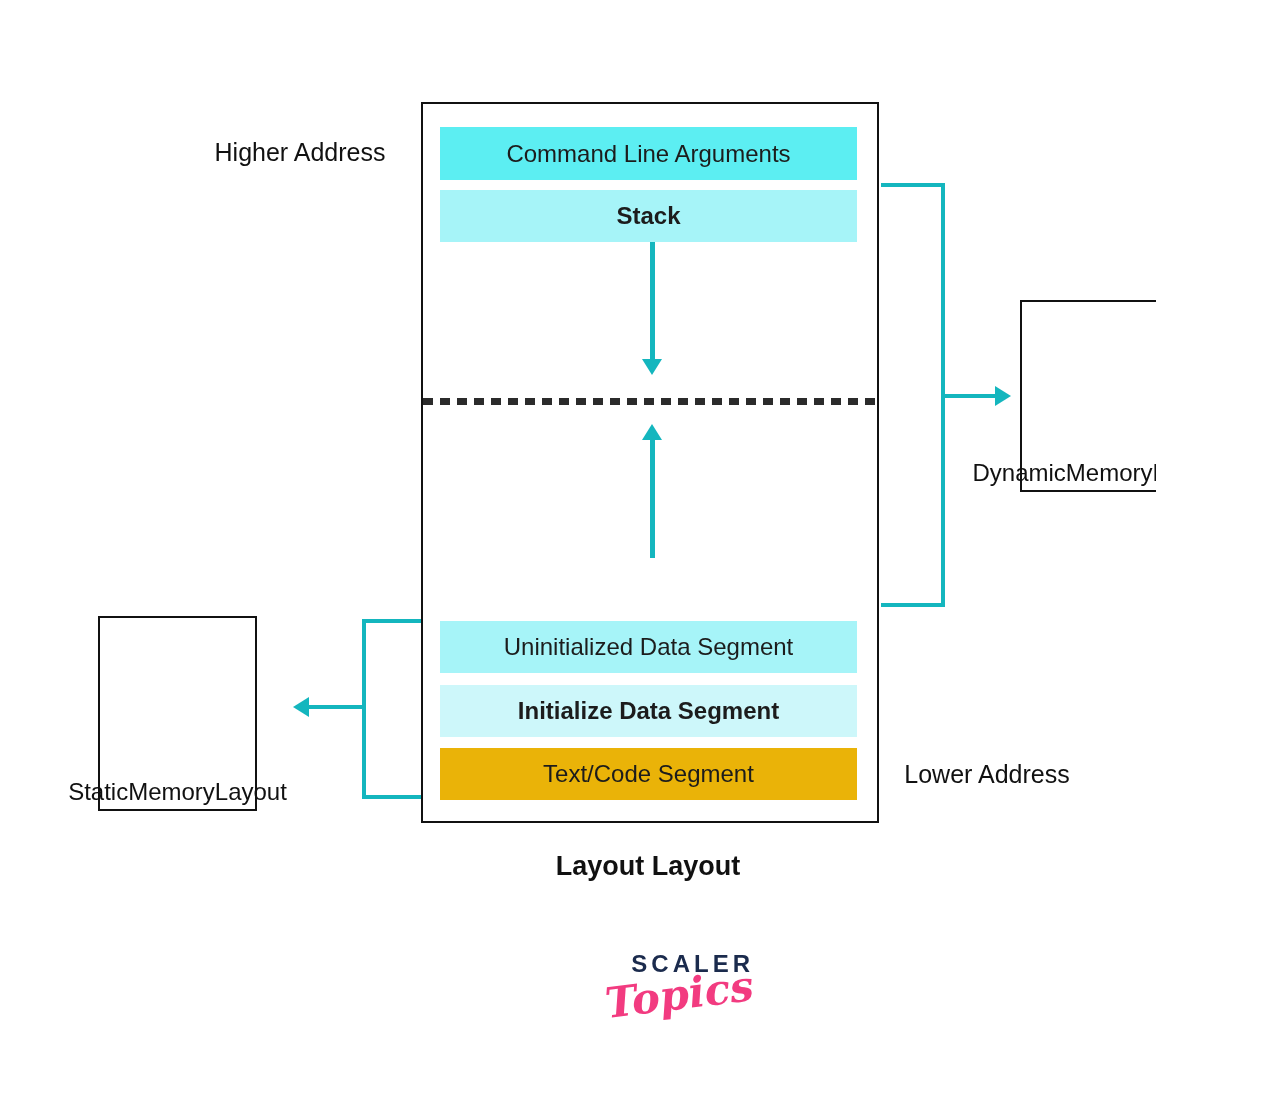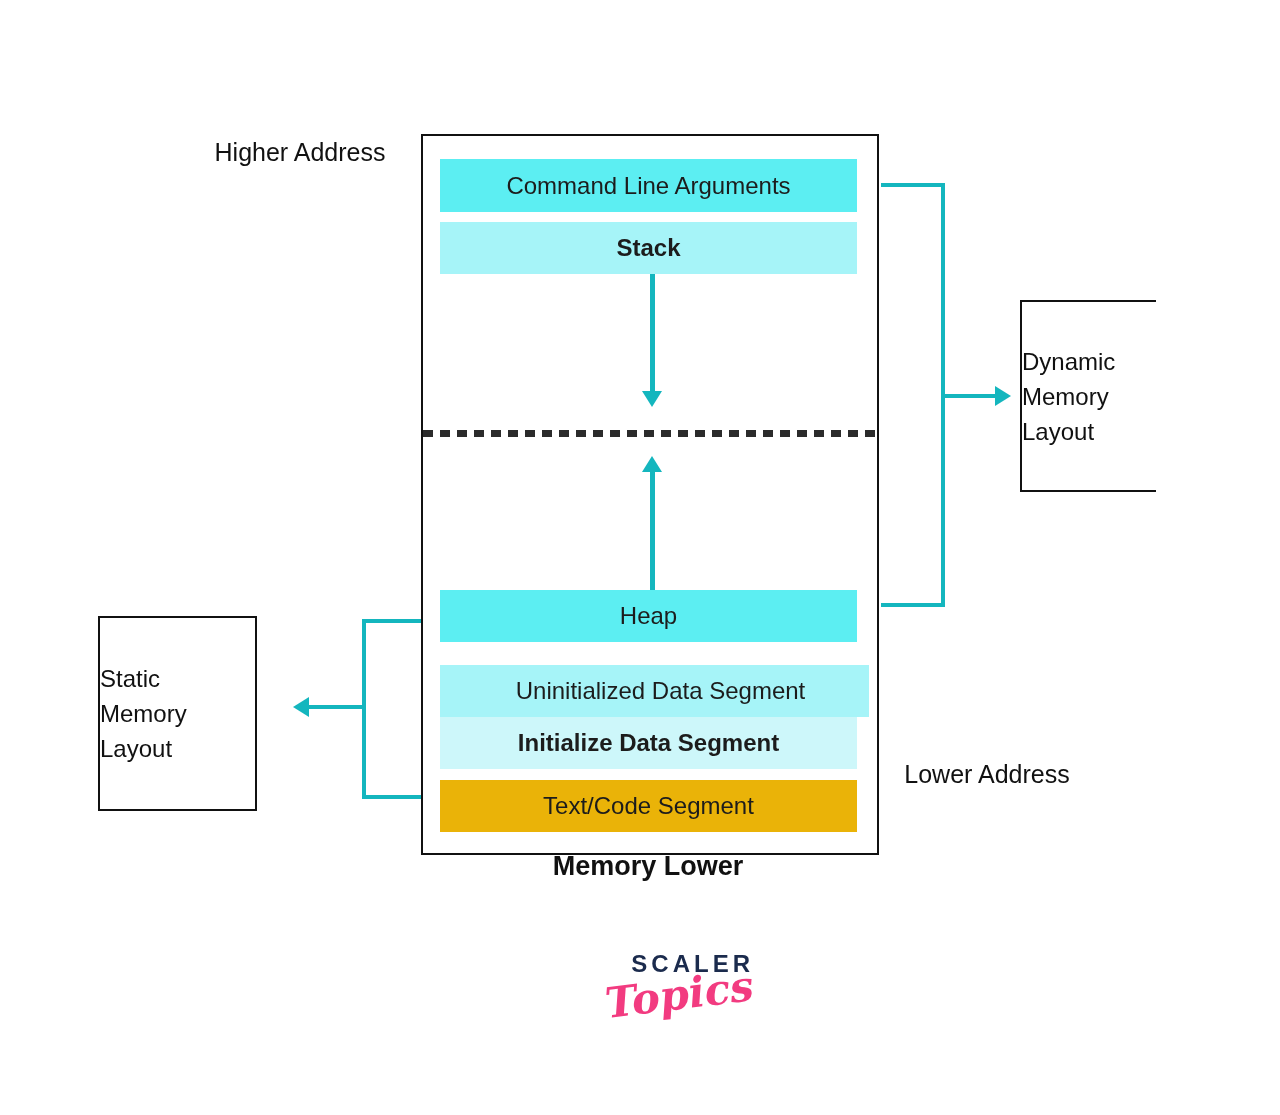--- a/index.html
+++ b/index.html
@@ -14,32 +14,31 @@
   }
 
   
   .main-box {
     position: absolute;
     left: 421px; top: 102px;
     width: 458px; height: 721px;
     border: 2px solid #111111;
     background: #ffffff;
     box-sizing: border-box;
-    margin-top: 32px;
   }
   .seg {
     position: absolute;
     left: 17px; width: 417px; height: 52px;
     display: flex; align-items: center; justify-content: center;
     font-size: 24px; color: #1c1c1c;
   }
   .seg0 { top: 23px;  height: 53px; }
   .seg1 { top: 86px; font-weight: bold;  }
   .seg2 { top: 454px; }
-  .seg3 { top: 529px; padding-left: 12px; }
+  .seg3 { top: 517px; }
   .seg4 { top: 581px; font-weight: bold; }
   .seg5 { top: 644px; }
 
   .vline {
     position: absolute;
     width: 5px; background: #14b6be;
   }
   .down-line { left: 227px; top: 138px; height: 118px; }
   .up-line   { left: 227px; top: 336px; height: 118px; }
   .tri {
@@ -97,22 +96,22 @@
     border-bottom: 10px solid transparent;
     border-right: 16px solid #14b6be;
   }
 
   
   .side-box {
     position: absolute;
     border: 2px solid #111111;
     background: #ffffff;
     box-sizing: border-box;
-    display: flex; flex-direction: column;
-    align-items: flex-start; justify-content: center;
+    display: flex; flex-direction: row;
+    align-items: flex-end; justify-content: center;
     font-size: 24px; line-height: 35px; color: #111111;
     text-align: center;
   }
   .dynamic-box { left: 1020px; top: 300px; width: 157px; height: 192px; }
   .static-box  { left: 98px;   top: 609px; width: 159px; height: 195px; margin-top: 7px; }
 
   
   .diagram-title {
     position: absolute;
     left: 448px; top: 851px; width: 400px;
@@ -151,21 +150,20 @@
     <div class="seg seg1" style="background-color: rgb(166, 244, 248);">Stack</div>
 
     <div class="vline down-line"></div>
     <div class="tri tri-down"></div>
 
     <div class="dashed-divider"></div>
 
     <div class="tri tri-up"></div>
     <div class="vline up-line"></div>
 
-    <div class="seg seg2" style="background-color: rgb(92, 238, 242);">Heap</div>
     <div class="seg seg3" style="background-color: rgb(166, 244, 248);">Uninitialized Data Segment</div>
     <div class="seg seg4" style="background-color: rgb(205, 247, 250);">Initialize Data Segment</div>
     <div class="seg seg5" style="background-color: #eab308;">Text/Code Segment</div>
   </div>
 
   <div class="bracket-piece r-top"></div>
   <div class="bracket-piece r-vert"></div>
   <div class="bracket-piece r-bot"></div>
   <div class="bracket-piece r-arrow"></div>
   <div class="r-head"></div>
@@ -181,20 +179,20 @@
   <div class="bracket-piece l-bot"></div>
   <div class="bracket-piece l-arrow"></div>
   <div class="l-head"></div>
 
   <div class="side-box static-box">
     <div>Static</div>
     <div>Memory</div>
     <div>Layout</div>
   </div>
 
-  <div class="diagram-title">Memory Lower</div>
+  <div class="diagram-title">Layout Layout</div>
 
   <div class="logo">
     <div class="logo-brand">SCALER</div>
     <div class="logo-sub">Topics</div>
   </div>
 
 </div>
 
 </body></html>

